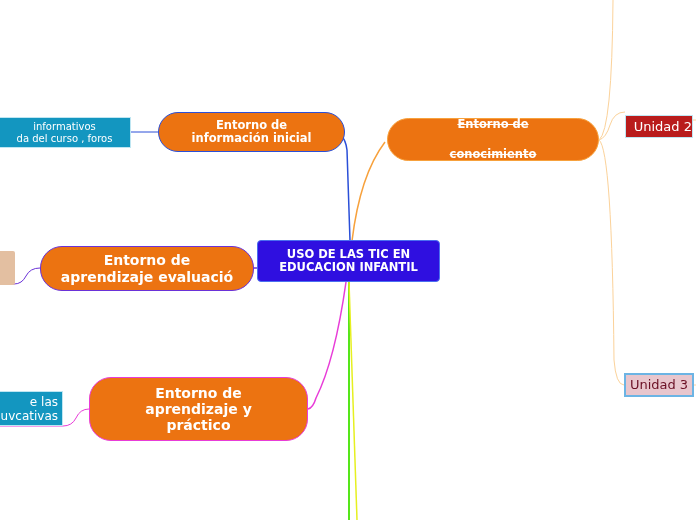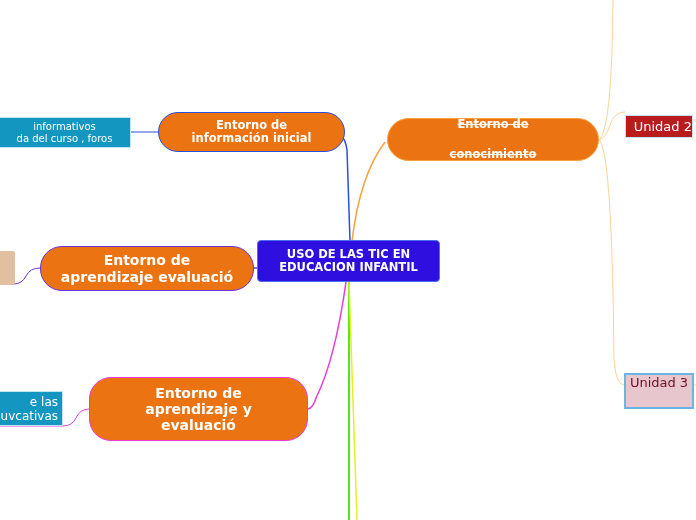--- a/index.html
+++ b/index.html
@@ -56,23 +56,23 @@
       left: -2px; top: 391px; width: 65px; height: 35px;
       background: #1396c0; border: 1px solid #bfe6f2; color: #fff;
       font-size: 12px; text-align: right; padding: 3px 4px 0 0;
     }
     .s-u2 {
       left: 625px; top: 115px; width: 68px; height: 23px;
       background: #b91c1c; border: 1px solid #bfe6f2; color: #fff;
       font-size: 13px; display: flex; align-items: center; justify-content: flex-end;
     }
     .s-u3 {
-      left: 624px; top: 373px; width: 70px; height: 36px;
+      left: 624px; top: 373px; width: 70px; height: 24px;
       background: #e8c6cd; border: 2px solid #6cb4e4; color: #6b1025;
-      font-size: 13px; display: flex; align-items: flex-start; justify-content: center;
+      font-size: 13px; display: flex; align-items: center; justify-content: center;
     }
     .line { display: block; }
   </style>
 </head>
 <body>
 
 <svg class="links" viewBox="0 0 696 520">
 
   <path d="M350 241 L347 150 Q346 140 340 134" stroke="#2a4fd8" stroke-width="1.5" fill="none"></path>
 
@@ -124,21 +124,21 @@
   <div>
     <span class="line">Entorno de</span>
     <span class="line">aprendizaje evaluació</span>
   </div>
 </div>
 
 <div class="node main n-seguim">
   <div>
     <span class="line">Entorno de</span>
     <span class="line">aprendizaje y</span>
-    <span class="line">evaluació</span>
+    <span class="line">práctico</span>
   </div>
 </div>
 
 <div class="sub s-info">
   <span class="line">informativos</span>
   <span class="line">da del curso , foros</span>
 </div>
 
 <div class="sub s-aprend"></div>
 

